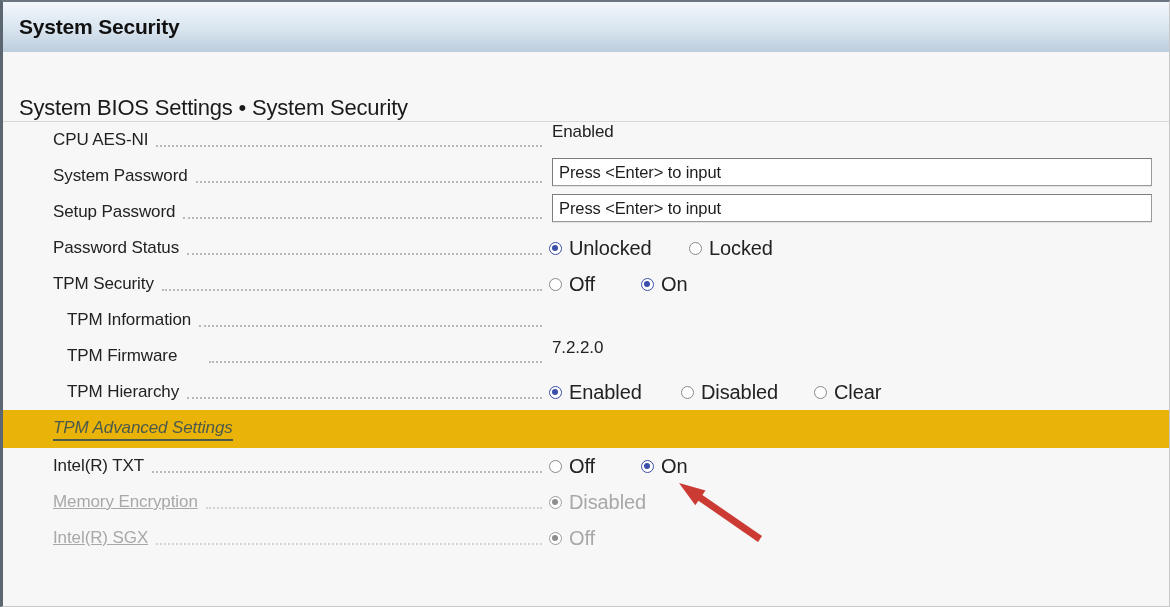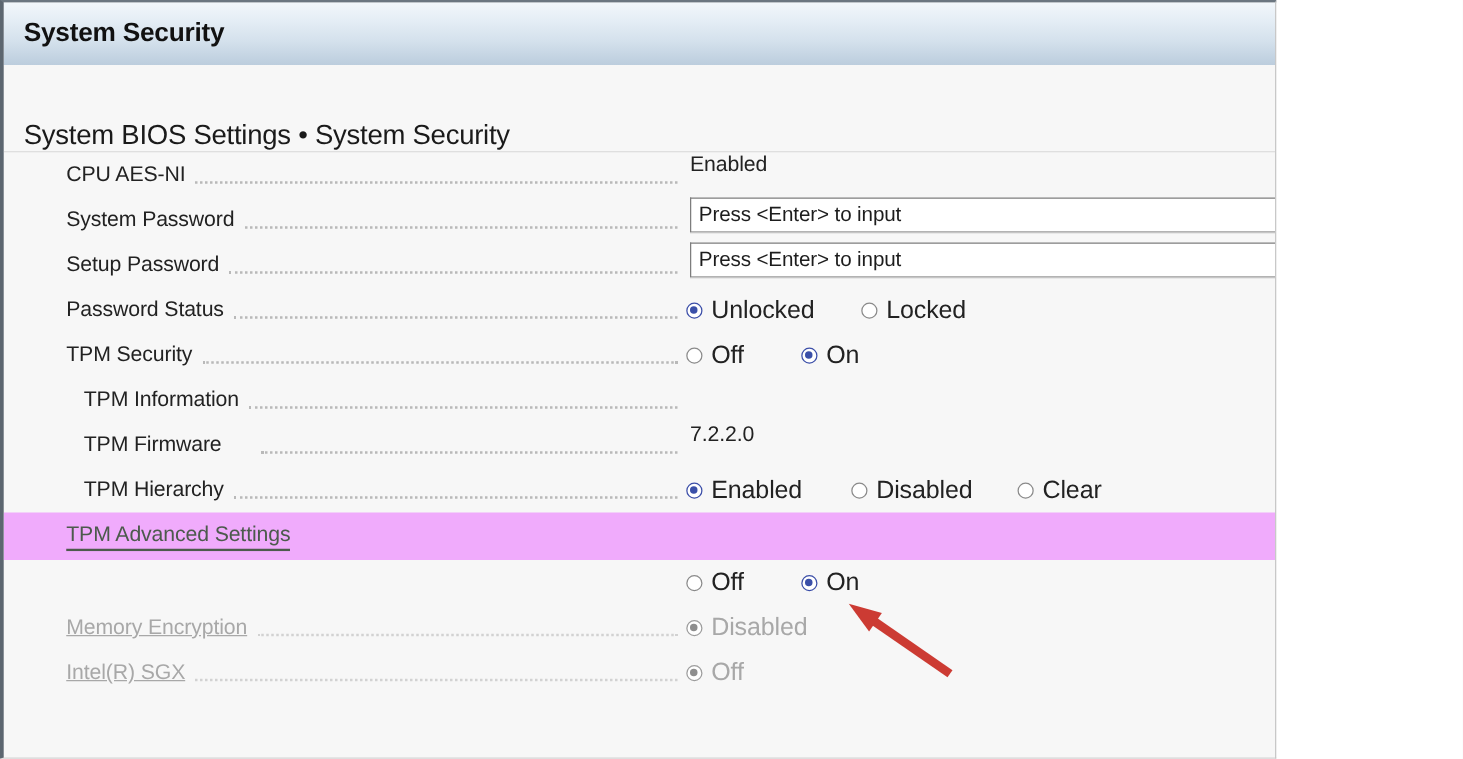--- a/index.html
+++ b/index.html
@@ -6,21 +6,21 @@
     margin: 0;
     padding: 0;
     background: #ffffff;
   }
   body {
     font-family: "Liberation Sans", sans-serif;
     -webkit-font-smoothing: antialiased;
   }
   #screen {
     position: relative;
-    width: 1021px;
+    width: 1170px;
     height: 607px;
     background: #f7f7f7;
     overflow: hidden;
     box-sizing: border-box;
     border-left: 3px solid #5c6670;
     border-top: 2px solid #6b7680;
     border-right: 1px solid #c8c8c8;
     border-bottom: 1px solid #c8c8c8;
     padding-left: 37px;
   }
@@ -78,22 +78,23 @@
     bottom: 0;
     background: #f7f7f7;
   }
   .row {
     position: relative;
     height: 36px;
     display: flex;
     align-items: center;
   }
   .row.highlight {
-    background: #f0abfc;
+    background: #eab308;
     height: 38px;
+    font-style: italic;
   }
   .label-cell {
     display: flex;
     align-items: center;
     width: 537px;
     box-sizing: border-box;
     padding-left: 38px;
     flex: 0 0 537px;
     overflow: hidden;
     margin-left: 12px;
@@ -343,20 +344,24 @@
           </div>
         </div>
       </div>
       <div class="row highlight">
         <div class="label-cell">
           <span class="link-text">TPM Advanced Settings</span>
         </div>
         <div class="value-cell"></div>
       </div>
       <div class="row">
+        <div class="label-cell">
+          <span class="label-text">Intel(R) TXT</span>
+          <span class="leader"></span>
+        </div>
         <div class="value-cell">
           <div class="radio-group">
             <div class="radio-opt" style="position: absolute; left: 546px;">
               <span class="radio-dot"></span>
               <span class="radio-label">Off</span>
             </div>
             <div class="radio-opt" style="position: absolute; left: 638px;">
               <span class="radio-dot on"></span>
               <span class="radio-label">On</span>
             </div>

